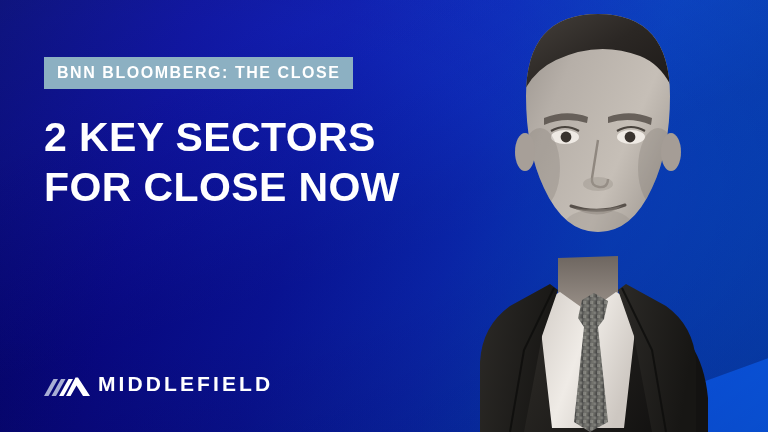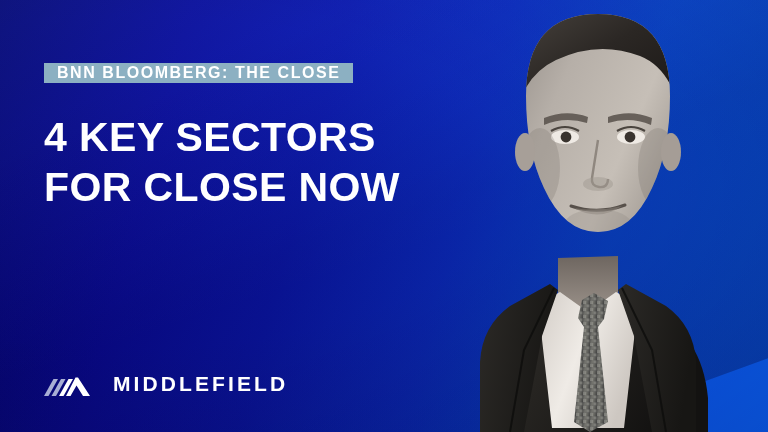--- a/index.html
+++ b/index.html
@@ -77,22 +77,22 @@
     width: 360px;
     height: 432px;
     pointer-events: none;
   }
   .subject svg { display: block; width: 100%; height: 100%; }
 
   
   .eyebrow {
     position: absolute;
     left: 44px;
-    top: 63px;
-    height: 20px;
+    top: 57px;
+    height: 32px;
     display: flex;
     align-items: center;
     padding: 0 13px;
     background: #8cb0c2;
   }
   .eyebrow-text {
     color: #ffffff;
     font-size: 16px;
     font-weight: bold;
     letter-spacing: 1.55px;
@@ -116,21 +116,21 @@
     white-space: nowrap;
   }
 
   
   .logo {
     position: absolute;
     left: 44px;
     bottom: 36px;
     display: flex;
     align-items: center;
-    gap: 23px;
+    gap: 8px;
   }
   .logo-mark { width: 46px; height: 26px; display: block; }
   .logo-text {
     color: #ffffff;
     font-size: 21px;
     font-weight: bold;
     letter-spacing: 3.1px;
     line-height: 1;
     white-space: nowrap;
   }
@@ -238,21 +238,21 @@
 
       <rect x="0" y="0" width="360" height="432" fill="none"></rect>
     </svg>
   </div>
 
   <div class="eyebrow">
     <span class="eyebrow-text">BNN BLOOMBERG: THE CLOSE</span>
   </div>
 
   <div class="headline">
-    <div class="headline-line">4 KEY SECTORS</div>
+    <div class="headline-line">2 KEY SECTORS</div>
     <div class="headline-line">FOR CLOSE NOW</div>
   </div>
 
   <div class="logo">
     <span>
       <svg class="logo-mark" viewBox="0 0 46 26" xmlns="http://www.w3.org/2000/svg" aria-hidden="true">
         <g fill="#a8aed4">
           <polygon points="0,26 9.5,9 14,9 4.5,26"></polygon>
           <polygon points="7.5,26 17,9 21.5,9 12,26"></polygon>
         </g>

